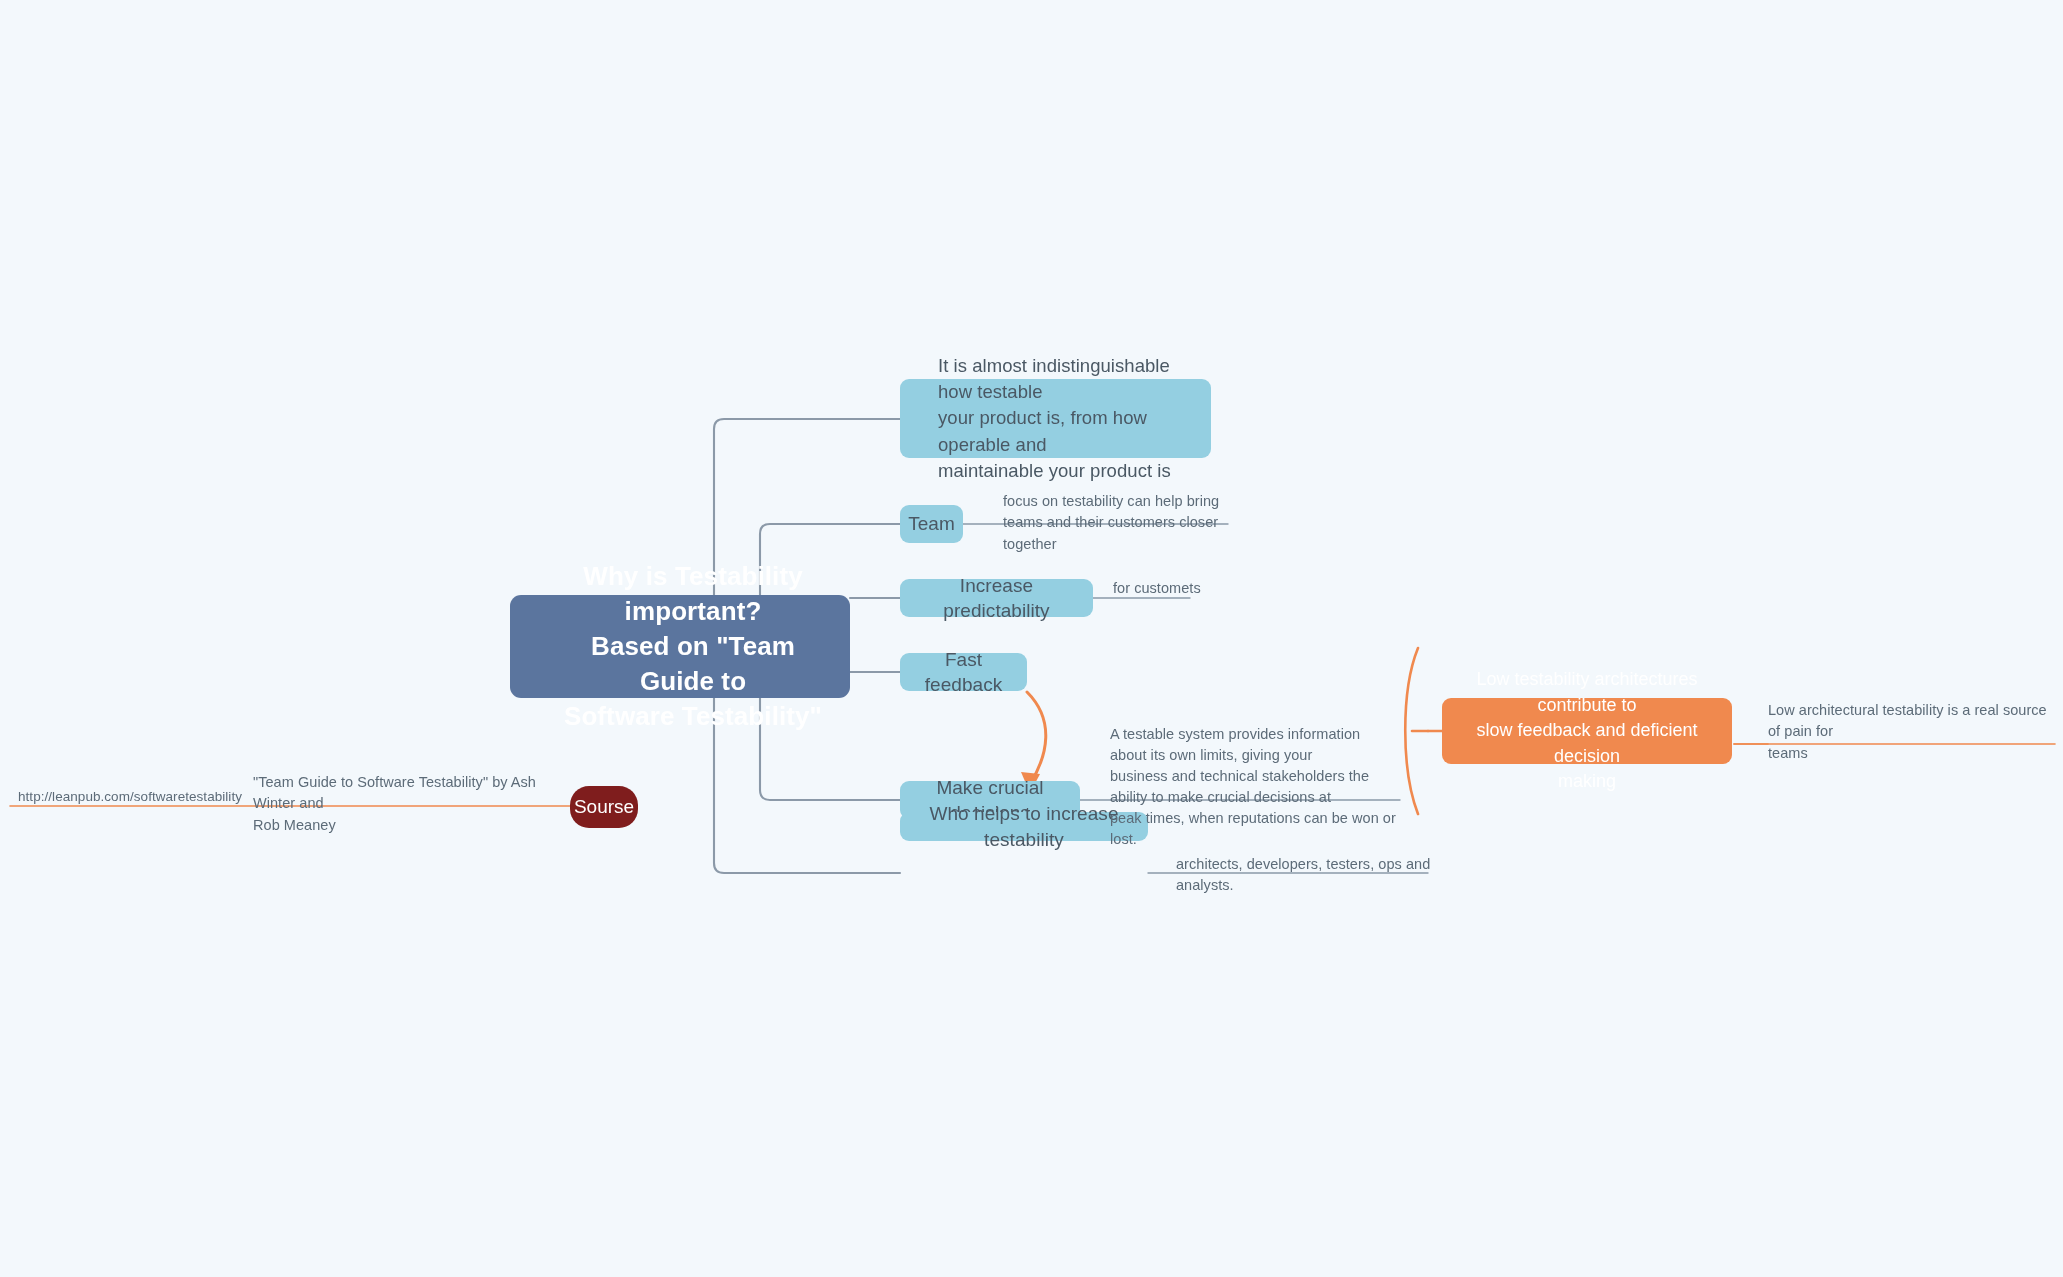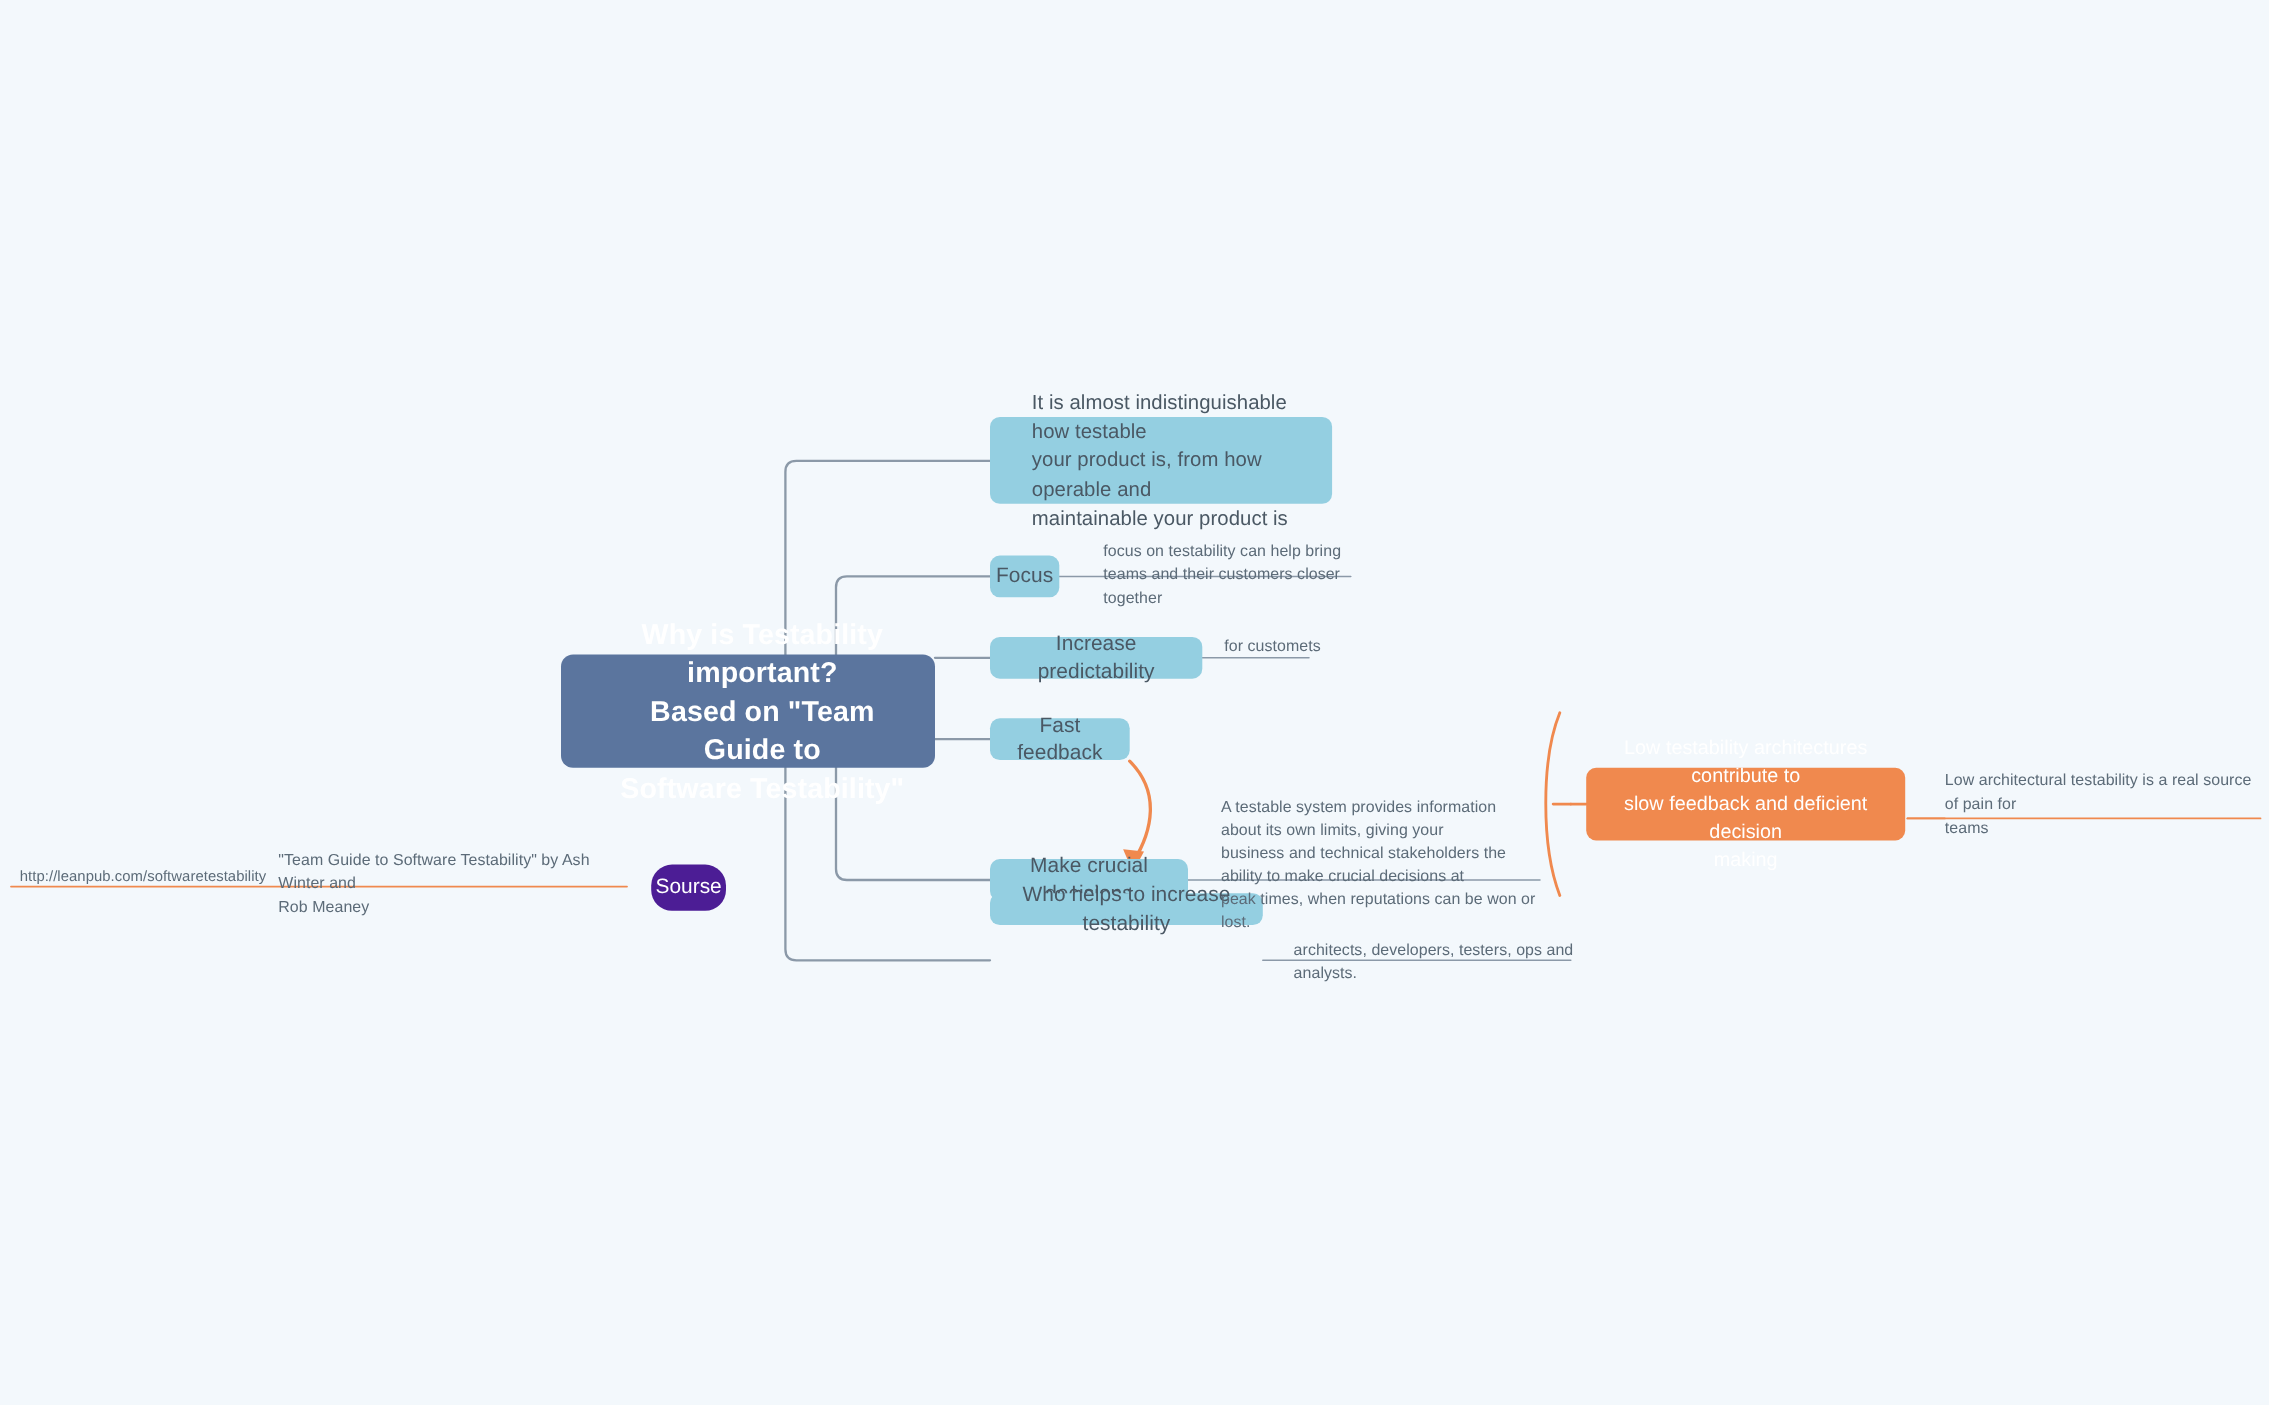--- a/index.html
+++ b/index.html
@@ -67,26 +67,25 @@
 
   
   .orange-node {
     background: #f0894e;
     color: #ffffff;
     font-size: 18px;
     padding: 11px 16px;
     line-height: 1.42;
   }
   .orange-pill {
-    background: #4c1d95;
+    background: #7f1d1d;
     color: #ffffff;
     font-size: 19px;
     padding: 11px 18px;
     border-radius: 19px;
-    margin-left: 22px;
   }
 
   
   .caption {
     position: absolute;
     font-size: 14.5px;
     color: #5c6b78;
     line-height: 1.47;
     white-space: pre-line;
     letter-spacing: 0.05px;
@@ -145,21 +144,21 @@
 Software Testability"</span>
   </div>
 
   <div class="node branch-node multi" style="left:900px; top:379px; width:311px; height:79px;padding-left:38px;">
     <span style="white-space: pre-line;">It is almost indistinguishable how testable
 your product is, from how operable and
 maintainable your product is</span>
   </div>
 
   <div class="node branch-node" style="left:900px; top:505px; width:63px; height:38px;">
-    <span>Focus</span>
+    <span>Team</span>
   </div>
 
   <div class="node branch-node" style="left:900px; top:579px; width:193px; height:38px;">
     <span>Increase predictability</span>
   </div>
 
   <div class="node branch-node" style="left:900px; top:653px; width:127px; height:38px;">
     <span>Fast feedback</span>
   </div>
 

